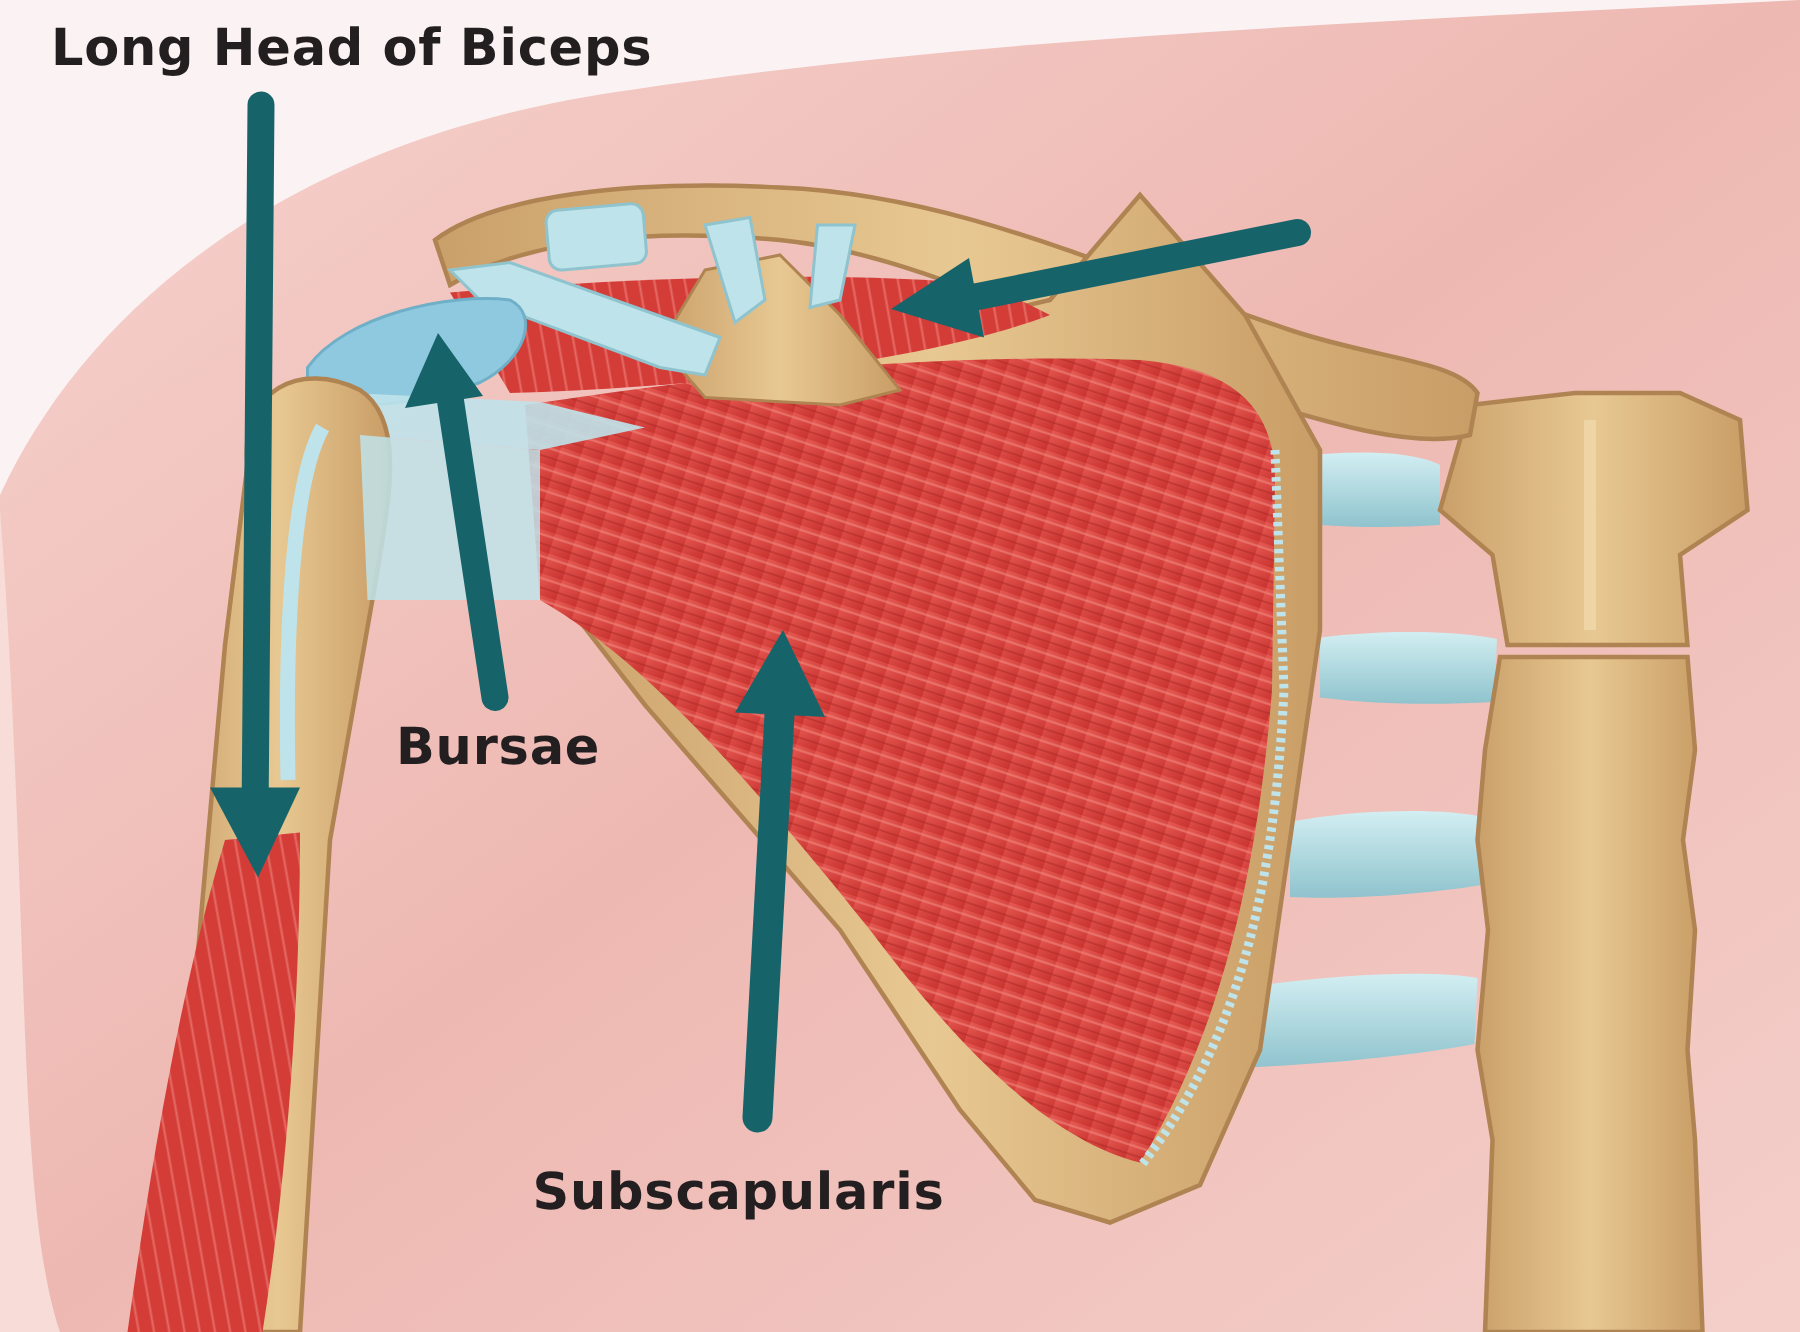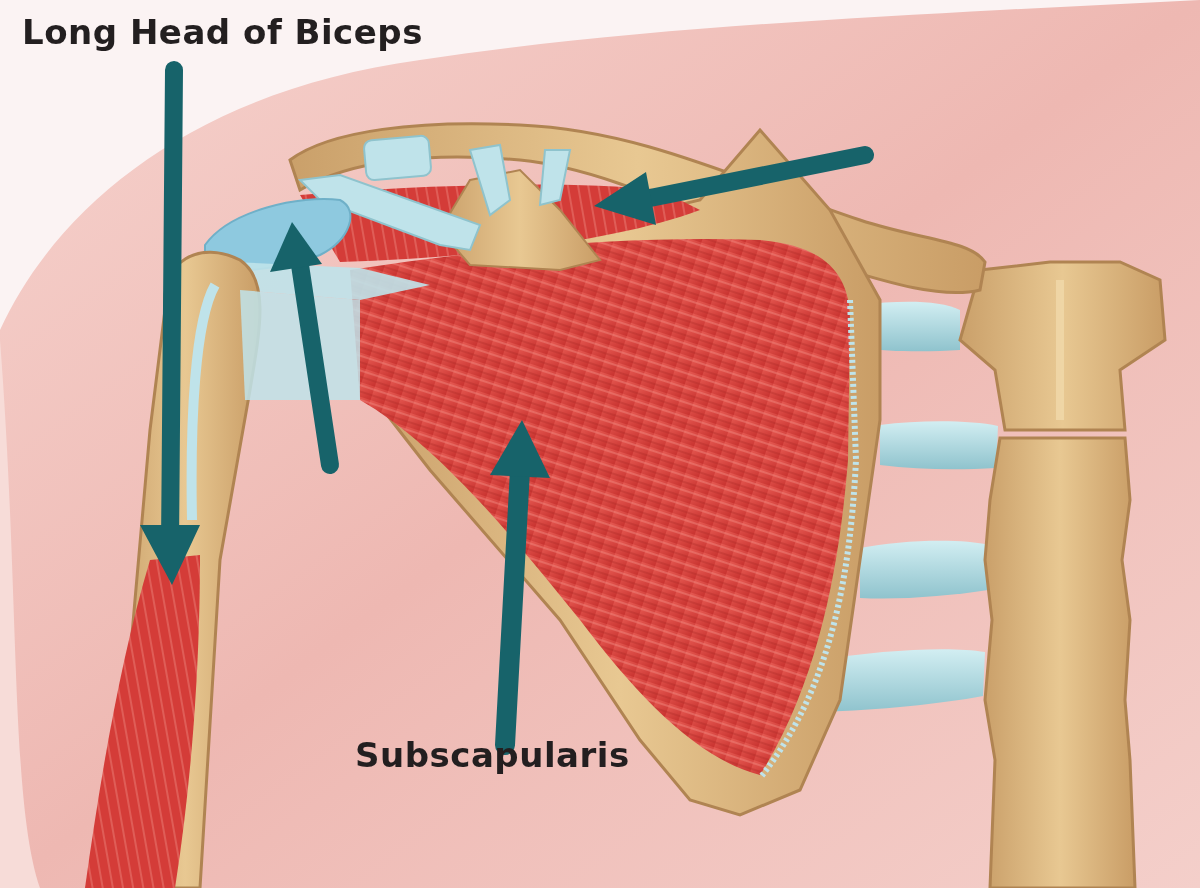--- a/index.html
+++ b/index.html
@@ -91,15 +91,16 @@
     <polygon points="270,272 322,264 292,222" stroke="none"></polygon>
 
     <line x1="505" y1="745" x2="520" y2="470" stroke-width="20" stroke-linecap="round"></line>
     <polygon points="490,475 550,478 522,420" stroke="none"></polygon>
 
     <line x1="865" y1="155" x2="640" y2="200" stroke-width="18" stroke-linecap="round"></line>
     <polygon points="646,172 656,225 594,206" stroke="none"></polygon>
   </g>
 </svg>
 
-  <div class="label" style="left:22px; top:12px;text-align:center;">Long Head of Biceps</div>
-  <div class="label" style="left:355px; top:735px;">Subscapularis</div>
+  <div class="label" style="left:34px; top:12px;text-align:center;">Long Head of Biceps</div>
+  <div class="label" style="left:264px; top:478px;">Bursae</div>
+  <div class="label" style="left:355px; top:775px;">Subscapularis</div>
 </div>
 
 </body></html>

